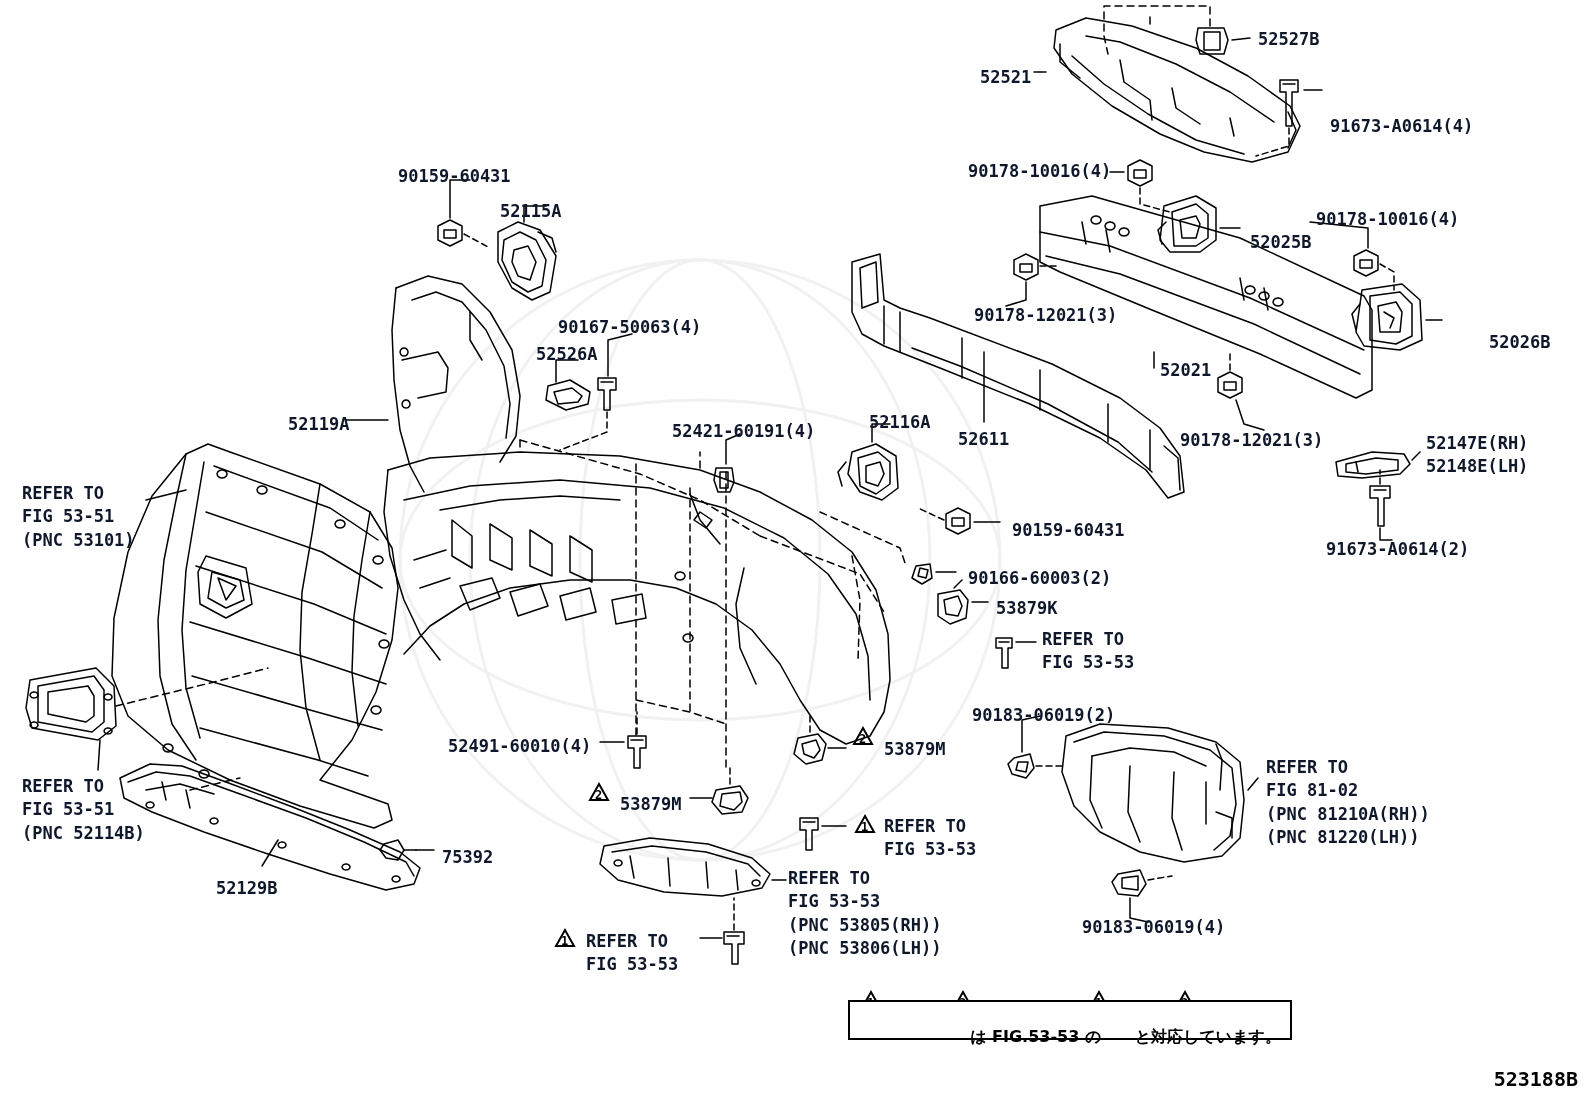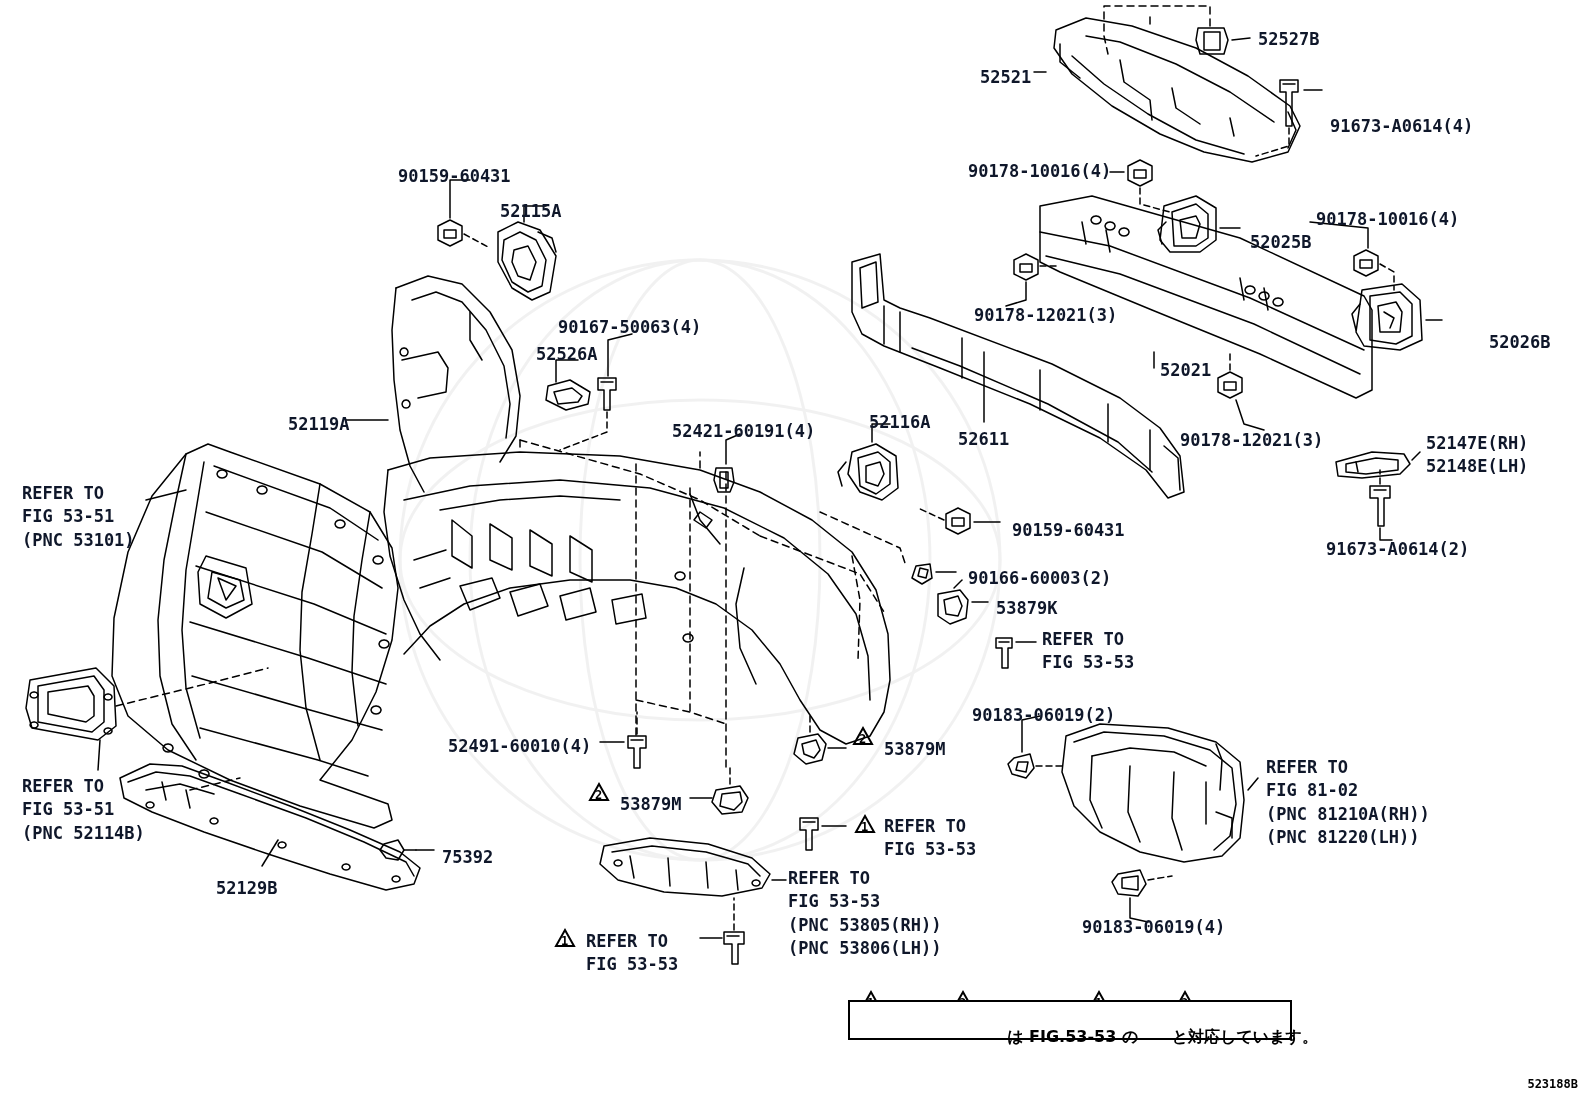--- a/index.html
+++ b/index.html
@@ -18,35 +18,35 @@
     font-size:17px;
     color:#0f172a;
     white-space:pre;
     line-height:1.38;
     letter-spacing:0px;
   }
   .sheetno {
     position:absolute;
     right:14px; bottom:8px;
     font-family:"DejaVu Sans Mono", monospace;
-    font-size:12px;
+    font-size:20px;
     font-weight:bold;
     color:#000;
   }
   .note-box {
     position:absolute;
     left:848px; top:1000px;
     width:444px; height:40px;
     border:2px solid #000;
     box-sizing:border-box;
     background:#fff;
   }
   .note-text {
     position:absolute;
-    left:885px; top:1008px;
+    left:848px; top:1008px;
     width:500px;
     text-align:center;
     font-family:"DejaVu Sans", sans-serif;
     font-size:16px;
     font-weight:bold;
     color:#000;
     white-space:pre;
   }
   svg { display:block; }
   .wm { opacity:0.05; }

